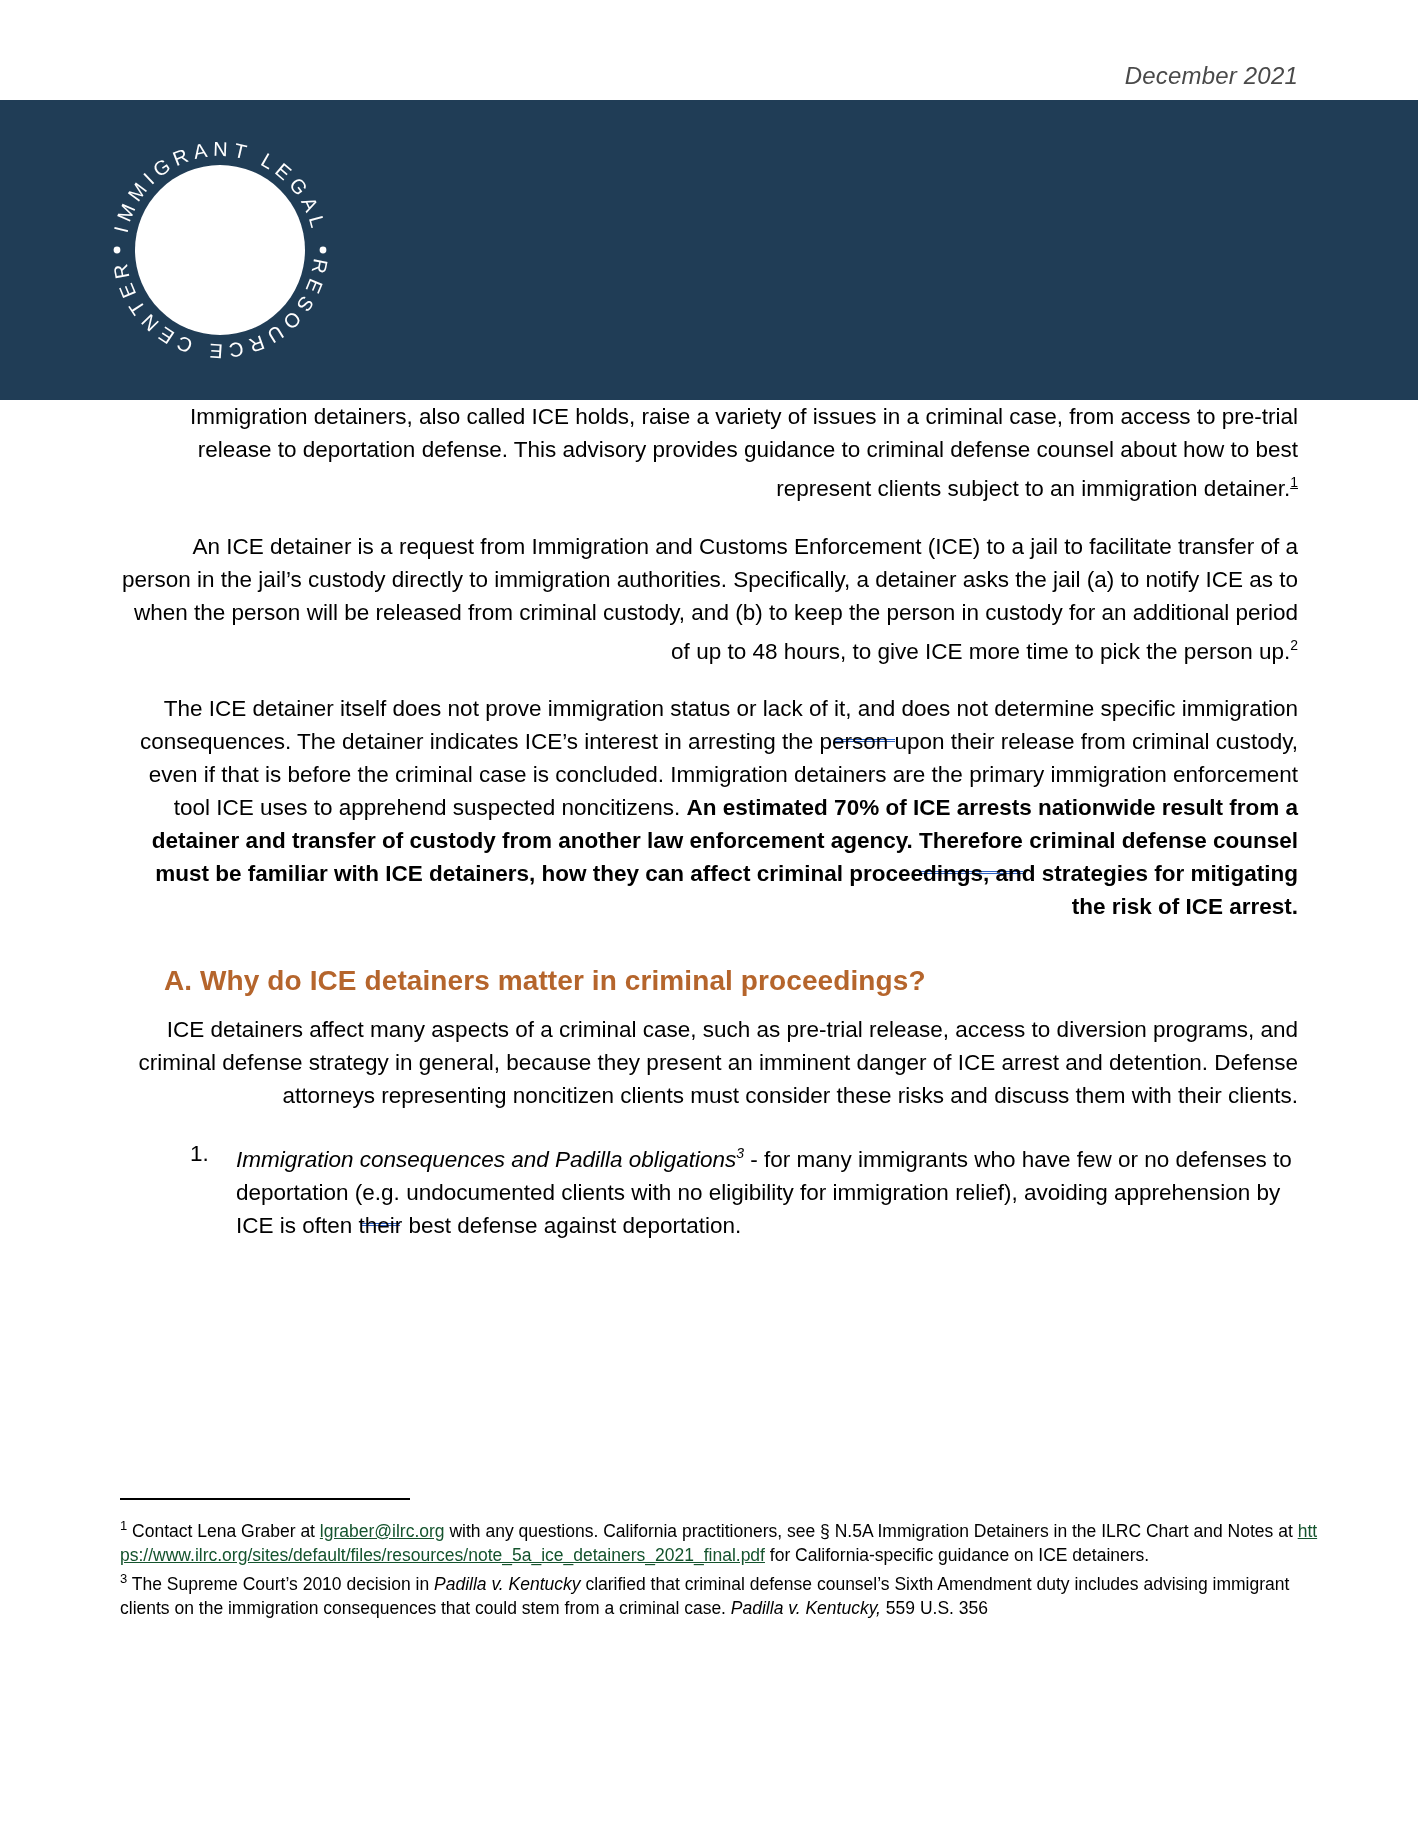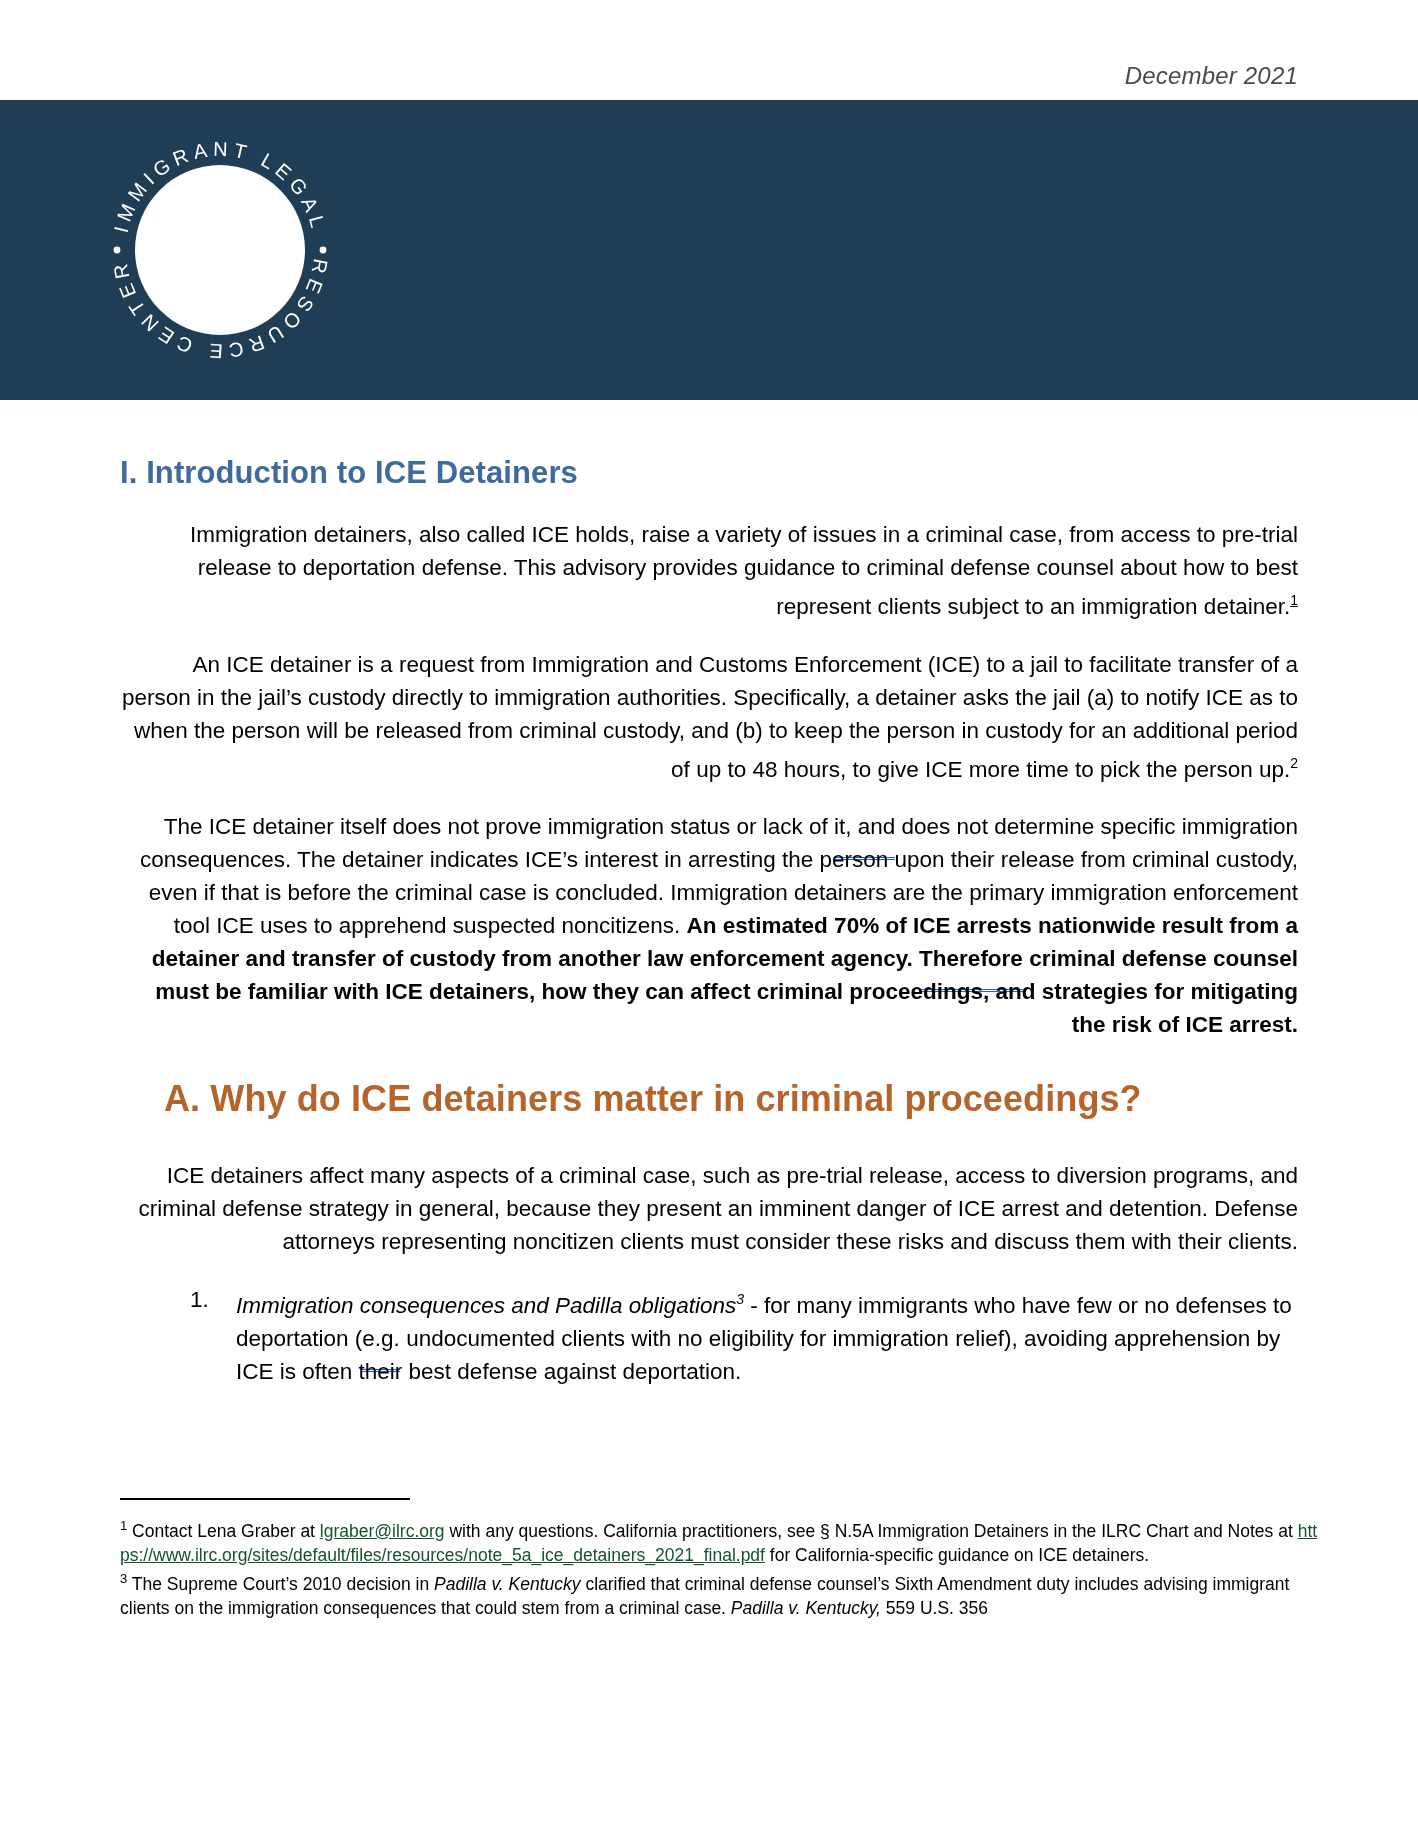--- a/index.html
+++ b/index.html
@@ -114,24 +114,24 @@
   h2.section-h {
     color: #3d6b9e;
     font-size: 31px;
     line-height: 38px;
     font-weight: 700;
     margin: 54px 0 26px 0;
     letter-spacing: .1px;
   }
   h3.sub-h {
     color: #b5652c;
-    font-size: 36px;
+    font-size: 28px;
     line-height: 36px;
     font-weight: 700;
-    margin: 40px 0 42px 44px;
+    margin: 40px 0 14px 44px;
     letter-spacing: .1px;
   }
   p.para {
     font-size: 22.5px;
     line-height: 33px;
     margin: 0 0 25px 0;
     text-align: right;
   }
   .bold-run { font-weight: 700; }
   .grammar {
@@ -214,21 +214,20 @@
       <circle cx="219" cy="116" r="3.4" fill="#ffffff"></circle>
     </svg>
     <div class="logo-disc"></div>
     <div class="logo-word">ilrc</div>
   </div>
 
 </div>
 
 <div class="content">
 
-  <h2 class="section-h">I. Introduction to ICE Detainers</h2>
 
   <p class="para"><span>Immigration detainers, also called ICE holds, raise a variety of issues in a criminal case, from access to pre-trial release to deportation defense. This advisory provides guidance to criminal defense counsel about how to best represent clients subject to an immigration detainer.</span><sup class="fn-u">1</sup></p>
 
   <p class="para"><span>An ICE detainer is a request from Immigration and Customs Enforcement (ICE) to a jail to facilitate transfer of a person in the jail’s custody directly to immigration authorities. Specifically, a detainer asks the jail (a) to notify ICE as to when the person will be released from criminal custody, and (b) to keep the person in custody for an additional period of up to 48 hours, to give ICE more time to pick the person up.</span><sup class="fn">2</sup></p>
 
   <p class="para"><span>The ICE detainer itself does not prove immigration status or lack of </span><span class="grammar">it, and</span><span> does not determine specific immigration consequences. The detainer indicates ICE’s interest in arresting the person upon their release from criminal custody, even if that is before the criminal case is concluded. Immigration detainers are the primary immigration enforcement tool ICE uses to apprehend suspected noncitizens. </span><span class="bold-run">An estimated 70% of ICE arrests nationwide result from a detainer and transfer of custody from another law enforcement agency. </span><span class="bold-run grammar">Therefore</span><span class="bold-run"> criminal defense counsel must be familiar with ICE detainers, how they can affect criminal proceedings, and strategies for mitigating the risk of ICE arrest.</span></p>
 
   <h3 class="sub-h">A. Why do ICE detainers matter in criminal proceedings?</h3>
 
   <p class="para">ICE detainers affect many aspects of a criminal case, such as pre-trial release, access to diversion programs, and criminal defense strategy in general, because they present an imminent danger of ICE arrest and detention. Defense attorneys representing noncitizen clients must consider these risks and discuss them with their clients.</p>

